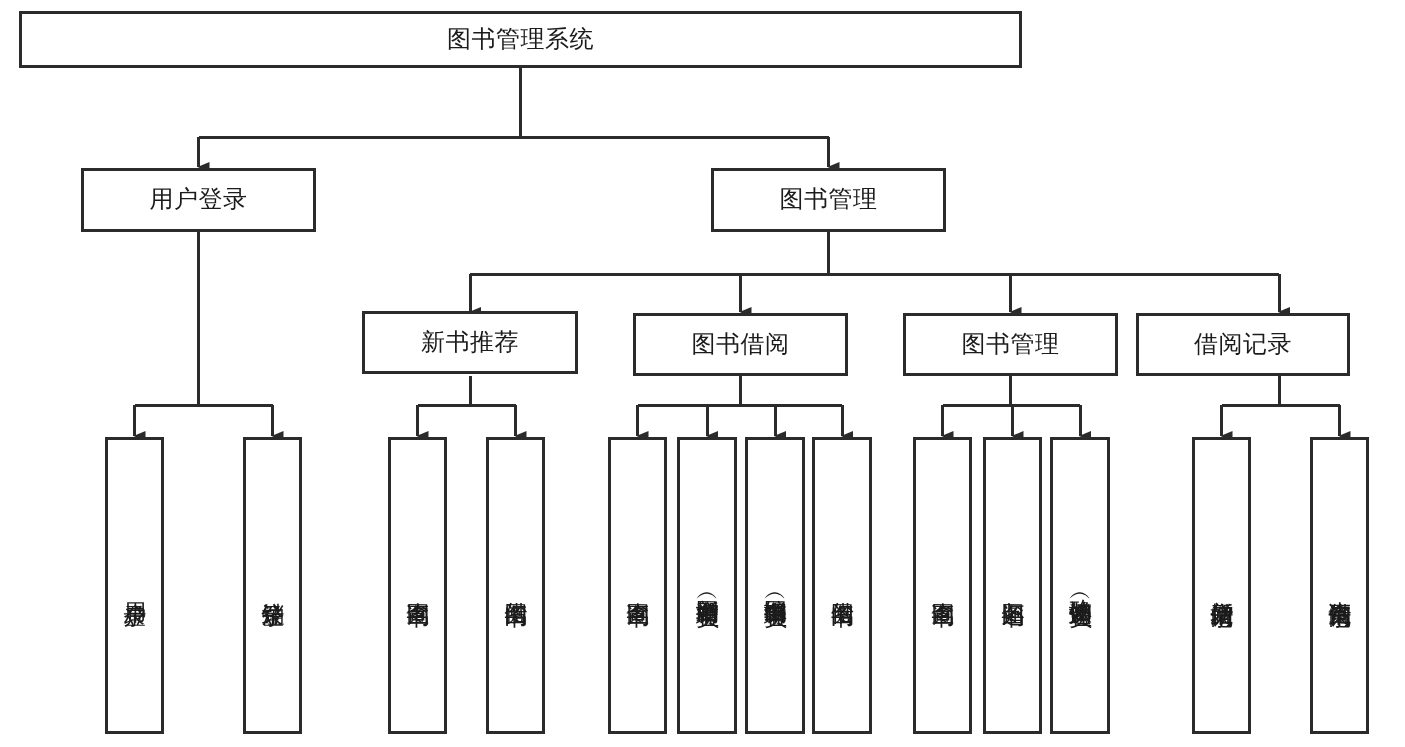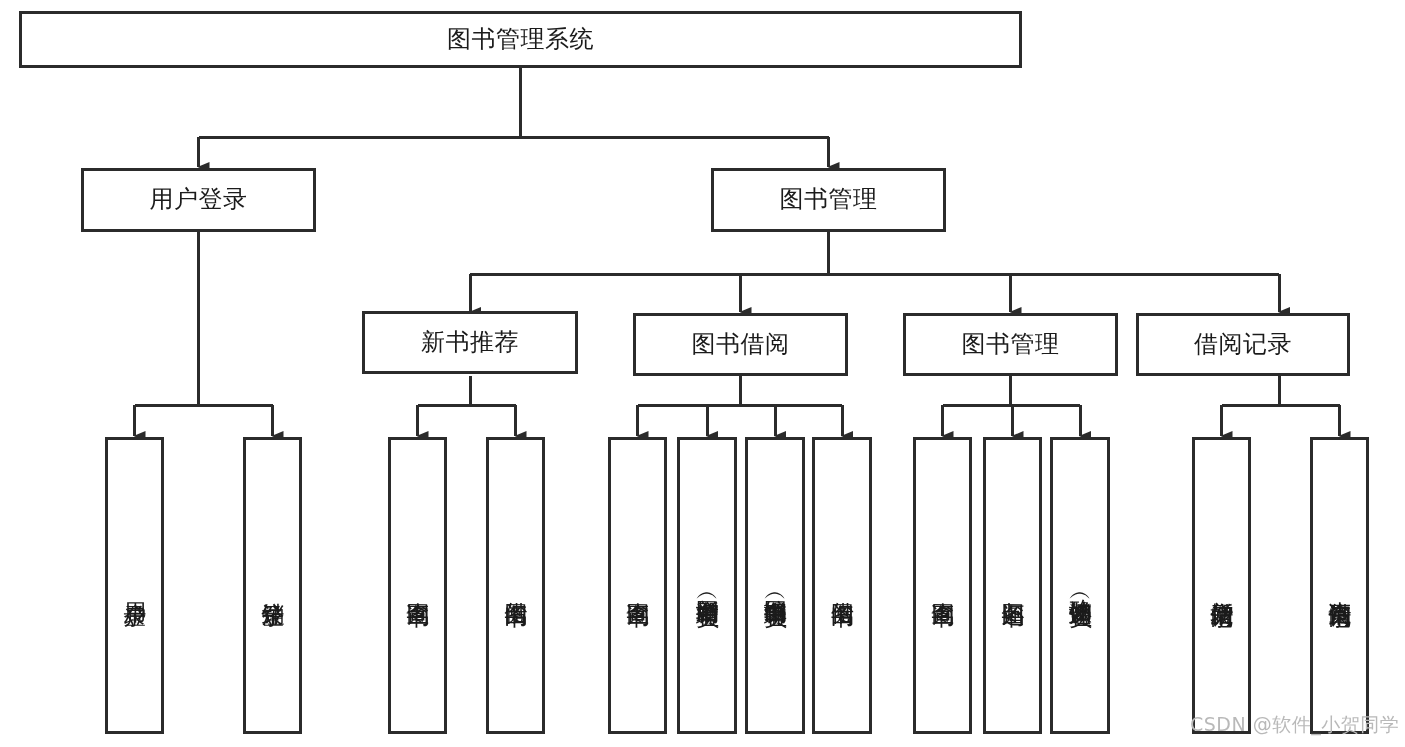--- a/index.html
+++ b/index.html
@@ -176,14 +176,13 @@
       <div class="node-box level-3" style="left: 1050px; top: 437px; width: 60px; height: 297px;">
         <span class="node-label-v">确认归还（管理员）</span>
       </div>
       <div class="node-box level-3" style="left: 1192px; top: 437px; width: 59px; height: 297px;">
         <span class="node-label-v">新增借阅记录</span>
       </div>
       <div class="node-box level-3" style="left: 1310px; top: 437px; width: 59px; height: 297px;">
         <span class="node-label-v">查询借阅记录</span>
       </div>
     </div>
-  <div class="watermark">CSDN @软件_小贺同学</div>
 </div>
 
 </body></html>

